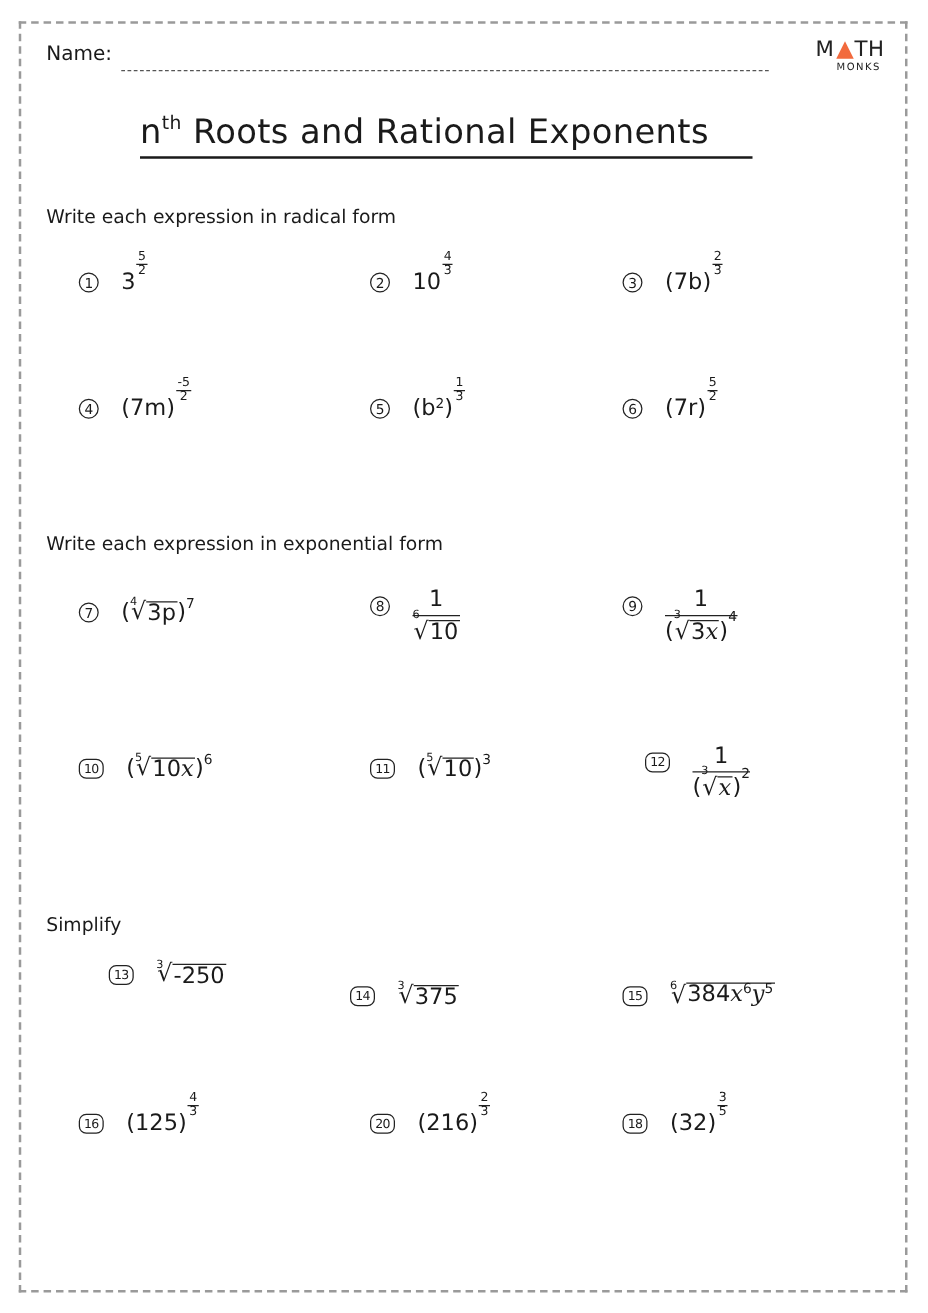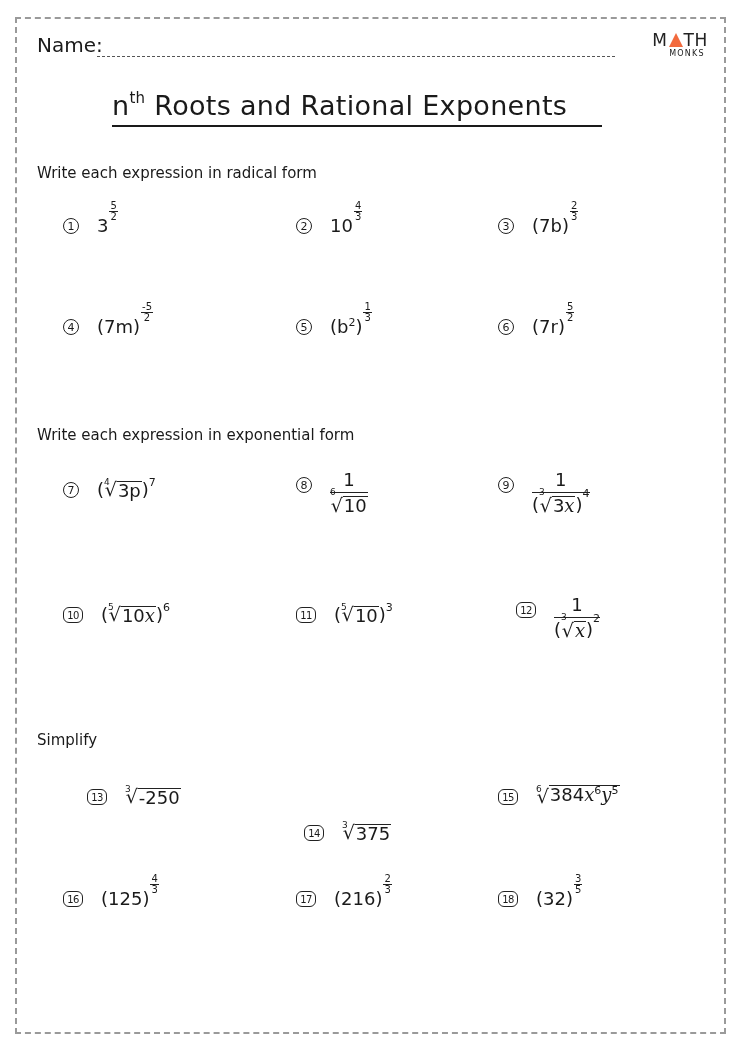--- a/index.html
+++ b/index.html
@@ -1,20 +1,20 @@
 <!DOCTYPE html>
 <html><head>
 <meta charset="utf-8">
 <style>
   html, body { margin:0; padding:0; background:#ffffff; }
   body { width:742px; height:1050px; position:relative; overflow:hidden;
          font-family:"DejaVu Sans", "Liberation Sans", sans-serif; color:#1a1a1a; }
   .frame { position:absolute; left:15px; top:17px; width:711px; height:1017px;
            border:2px dashed #9a9a9a; box-sizing:border-box; }
-  .name-label { position:absolute; left:37px; top:33px; font-size:20px; }
+  .name-label { position:absolute; left:37px; top:33px; font-size:16px; }
   .name-line { position:absolute; left:97px; top:56px; width:518px; border-bottom:1px dashed #555; }
   .logo { position:absolute; left:650px; top:31px; width:60px; text-align:center; }
   .logo-top { font-size:17px; letter-spacing:0.5px; line-height:18px; color:#222; display:flex; justify-content:center; align-items:flex-end; }
   .logo-tri { display:inline-block; width:0; height:0; border-left:7px solid transparent; border-right:7px solid transparent; border-bottom:14px solid #f26a3d; margin:0 1px 2px 1px; }
   .logo-bottom { font-size:8px; letter-spacing:1.2px; color:#222; margin-top:0; padding-left:14px; }
   .title { position:absolute; left:112px; top:90px; width:490px; text-align:left; font-size:27px;
            border-bottom:2px solid #1a1a1a; padding-bottom:4px; letter-spacing:0.3px; }
   .title sup { font-size:15px; vertical-align:top; position:relative; top:-1px; }
   .section { position:absolute; left:37px; font-size:15px; }
   .item { position:absolute; font-size:18px; display:flex; align-items:flex-end; white-space:nowrap; }
@@ -203,29 +203,29 @@
           <span class="rad ital">x</span>
         </span>
         <span>)</span>
         <span class="sup">2</span>
       </span>
   </span>
 </div>
 
 <div class="section" style="top:731px;">Simplify</div>
 
-<div class="item" style="left:63px; top:785px;padding-left:24px;">
+<div class="item" style="left:63px; top:768px;padding-left:24px;">
   <span class="num two">13</span>
   <span class="root">
       <span class="idx">3</span>
       <span class="sym">√</span>
       <span class="rad">-250</span>
     </span>
 </div>
-<div class="item" style="left:304px; top:785px;margin-top:36px;">
+<div class="item" style="left:280px; top:785px;">
   <span class="num two">14</span>
   <span class="root">
       <span class="idx">3</span>
       <span class="sym">√</span>
       <span class="rad">375</span>
     </span>
 </div>
 <div class="item" style="left:498px; top:785px;">
   <span class="num two">15</span>
   <span class="root">
@@ -239,21 +239,21 @@
   <span class="num two">16</span>
   <span class="expr">
       <span>(125)</span>
   <span class="frac-exp">
         <span class="n">4</span>
         <span>3</span>
       </span>
     </span>
 </div>
 <div class="item" style="left:296px; top:888px;">
-  <span class="num two">17</span>
+  <span class="num two">20</span>
   <span class="expr">
       <span>(216)</span>
   <span class="frac-exp">
         <span class="n">2</span>
         <span>3</span>
       </span>
     </span>
 </div>
 <div class="item" style="left:498px; top:888px;">
   <span class="num two">18</span>

